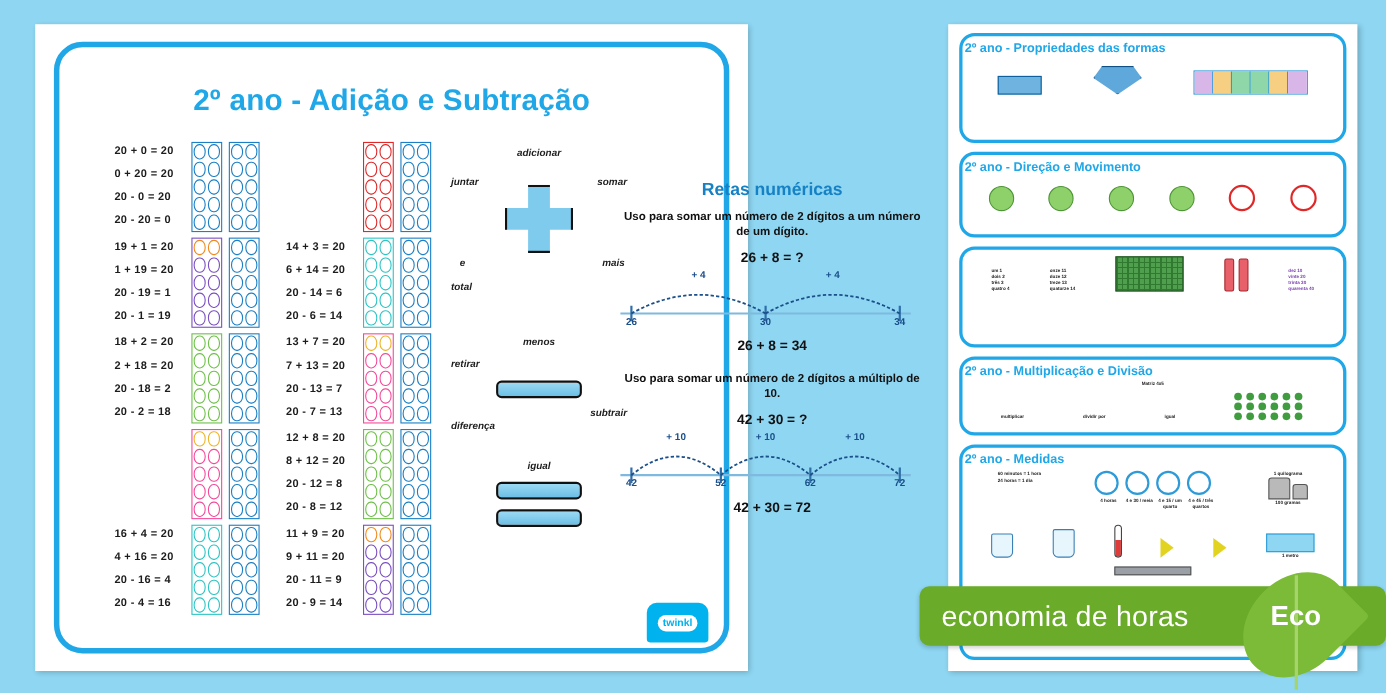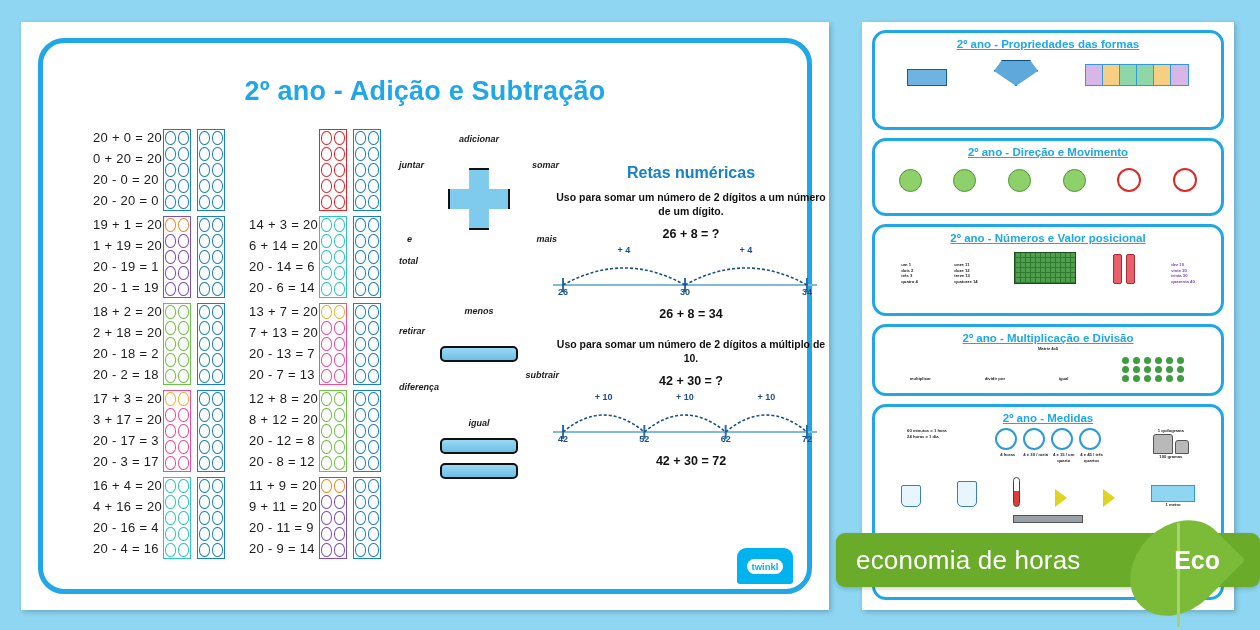--- a/index.html
+++ b/index.html
@@ -7,22 +7,22 @@
   body {
     background: #8ed6f2;
     font-family: "Liberation Sans", sans-serif;
     overflow: hidden;
     position: relative;
   }
 
   
   #main-poster {
     position: absolute;
-    left: 21px; top: 22px;
-    width: 808px; height: 588px;
+    left: 32px; top: 22px;
+    width: 648px; height: 588px;
     background: #ffffff;
     box-shadow: 2px 2px 5px rgba(0,0,0,0.22);
   }
   #main-poster-frame {
     position: absolute;
     left: 17px; top: 16px; right: 17px; bottom: 16px;
     border: 5px solid #1fa7e8;
     border-radius: 26px;
   }
   #poster-title {
@@ -36,22 +36,22 @@
   }
 
   
   .bond-col { position: absolute; top: 105px; }
   #bond-col-1 { left: 72px; }
   #bond-col-2 { left: 228px; }
   .bond-group { position: relative; height: 87px; width: 140px; }
   .bond-eqs {
     position: absolute; left: 0; top: 0;
     width: 68px;
-    font-size: 13px;
-    font-weight: normal;
+    font-size: 10px;
+    font-weight: bold;
     color: #1c1c1c;
     letter-spacing: .3px;
   }
   .bond-eqs div { height: 21px; line-height: 21px; white-space: nowrap; }
   .frames { position: absolute; left: 70px; top: 2px; display: flex; gap: 6px; }
   .tenframe {
     display: grid;
     grid-template-columns: repeat(2, 13px);
     grid-template-rows: repeat(5, 16px);
     border: 1.2px solid currentColor;
@@ -147,27 +147,26 @@
   }
   .mini-poster {
     position: relative;
     border: 3px solid #1fa7e8;
     border-radius: 14px;
     background: #fff;
     margin-bottom: 8px;
     overflow: hidden;
   }
   .mini-title {
-    text-align: center;
+    text-align: left;
     color: #1fa7e8;
     font-size: 11.5px;
     font-weight: bold;
     padding: 5px 2px 2px;
     white-space: nowrap;
-    text-decoration: underline;
   }
 
   
   .mp-row { display: flex; align-items: flex-end; justify-content: space-around; padding: 2px 8px; }
   .cuboid { width: 40px; height: 17px; background: #6fb4e0; border: 1.5px solid #0e5f9c; }
   .hexprism {
     width: 44px; height: 26px; background: #5fa8dc; border: 1.5px solid #0e4f85;
     clip-path: polygon(18% 0,82% 0,100% 42%,50% 100%,0 42%);
   }
   .strip-bar { display: flex; border: 1.5px solid #2e9bd8; }
@@ -229,21 +228,21 @@
     position: absolute;
     left: 341px; top: -10px;
     width: 3px; height: 104px;
     background: #a4d46a;
     z-index: 6;
   }
   #eco-badge-text {
     position: absolute;
     left: 300px; top: 13px;
     width: 84px;
-    text-align: right;
+    text-align: center;
     color: #fff; font-size: 25px; font-weight: bold;
     z-index: 7;
   }
 </style>
 </head>
 <body>
 
 <div id="main-poster">
   <div id="main-poster-frame"></div>
 
@@ -346,26 +345,20 @@
             <i></i>
             <i></i>
             <i></i>
             <i></i>
             <i></i>
             <i></i>
           </div>
         </div>
       </div>
       <div class="bond-group">
-        <div class="bond-eqs">
-          <div>17 + 3 = 20</div>
-          <div>3 + 17 = 20</div>
-          <div>20 - 17 = 3</div>
-          <div>20 - 3 = 17</div>
-        </div>
         <div class="frames">
           <div class="tenframe" style="color: rgb(242, 75, 154);">
             <i style="color: rgb(236, 181, 42);"></i>
             <i style="color: rgb(236, 181, 42);"></i>
             <i></i>
             <i></i>
             <i></i>
             <i></i>
             <i></i>
             <i></i>
@@ -702,21 +695,20 @@
       <div class="circle-g"></div>
       <div class="circle-g"></div>
       <div class="circle-g"></div>
       <div class="circle-g"></div>
       <div class="clock-r"></div>
       <div class="clock-r"></div>
     </div>
   </div>
 
   <div class="mini-poster" style="height:92px;">
-    <div class="mini-title">2º ano - Números e Valor posicional</div>
     <div class="mp-row" style="margin-top:4px;">
       <div>
         <div class="tiny">um 1</div>
         <div class="tiny">dois 2</div>
         <div class="tiny">três 3</div>
         <div class="tiny">quatro 4</div>
       </div>
       <div>
         <div class="tiny">onze 11</div>
         <div class="tiny">doze 12</div>

